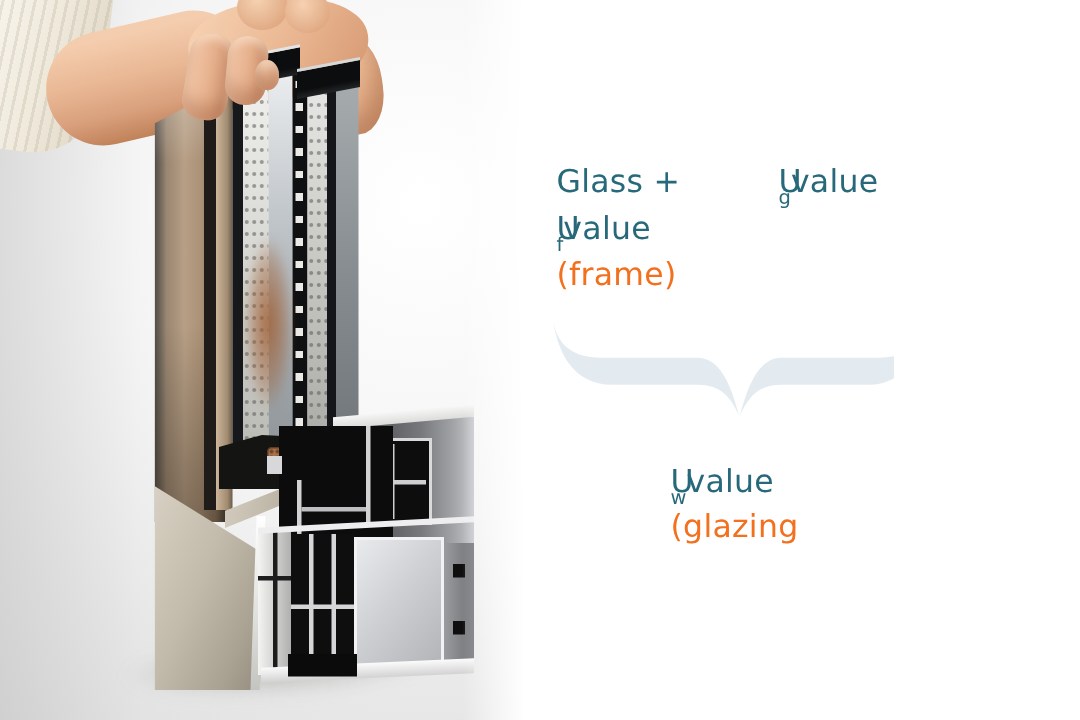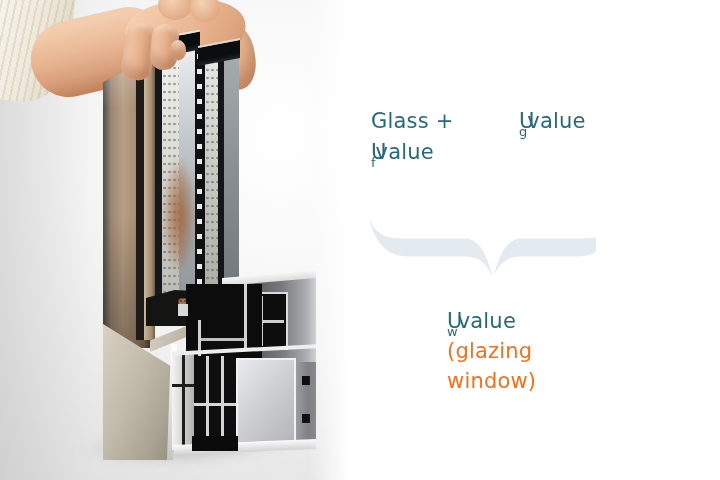--- a/index.html
+++ b/index.html
@@ -203,32 +203,32 @@
     <div class="finger f1"></div>
     <div class="finger f2"></div>
     <div class="finger f3"></div>
     <div class="thumb"></div>
     <div class="photo-fade"></div>
   </div>
 
   <div class="label-col col-glass">
     <span class="line teal">Glass +</span>
     <span class="line teal"><span>U</span><sub>f</sub><span> value</span></span>
+    <span class="line orange">(frame)</span>
   </div>
 
   <div class="label-col col-casement">
     <span class="line teal"><span>U</span><sub>g</sub><span> value</span></span>
   </div>
 
   <div class="brace-wrap">
     <svg width="250" height="70" viewBox="0 0 250 70" xmlns="http://www.w3.org/2000/svg">
       <path style="fill:var(--brace,#e4ebf0)" d="M0,0 C1.5,16 9,29.5 33,29.5 L98,29.5 C111,30.5 118.5,44 124.8,68.5 C119,55 112,47.5 97,47.5 L40,47.5 C14,47.5 3,26 0,0 Z"></path>
       <path style="fill:var(--brace,#e4ebf0)" d="M250,0 C248.5,16 241,29.5 217,29.5 L152,29.5 C139,30.5 131.5,44 125.2,68.5 C131,55 138,47.5 153,47.5 L210,47.5 C236,47.5 247,26 250,0 Z"></path>
     </svg>
   </div>
 
   <div class="label-col col-overall">
     <span class="line teal"><span>U</span><sub>w</sub><span> value</span></span>
     <span class="line orange">(glazing</span>
-    <span class="line orange">window)</span>
   </div>
 
 </div>
 
 </body></html>

